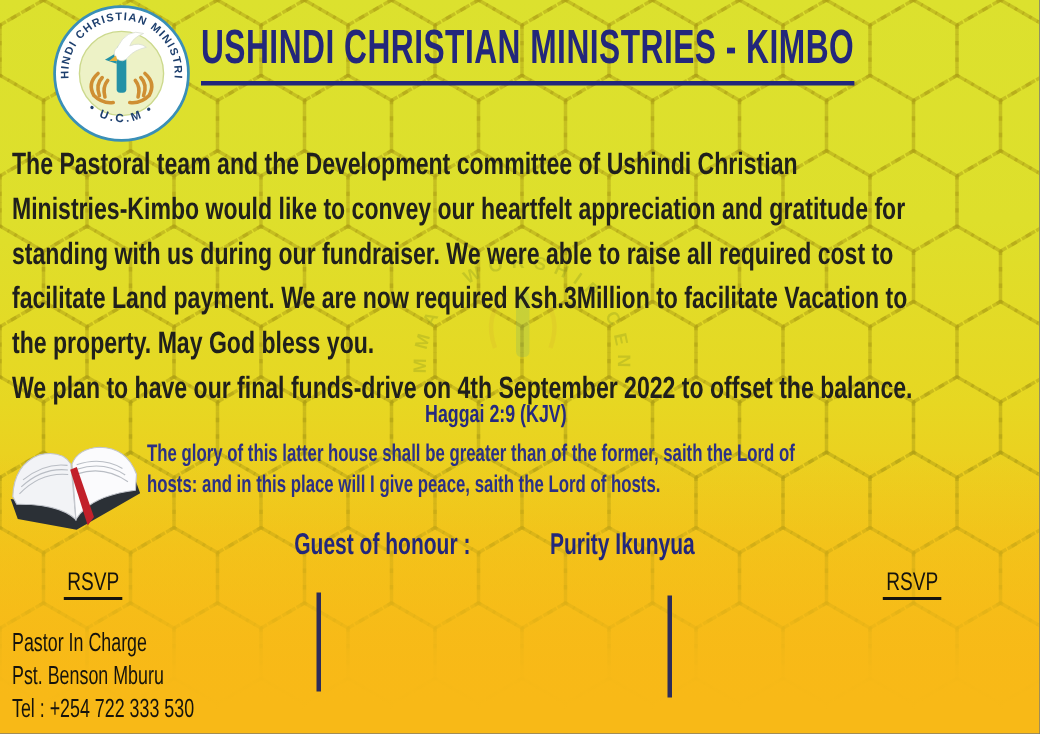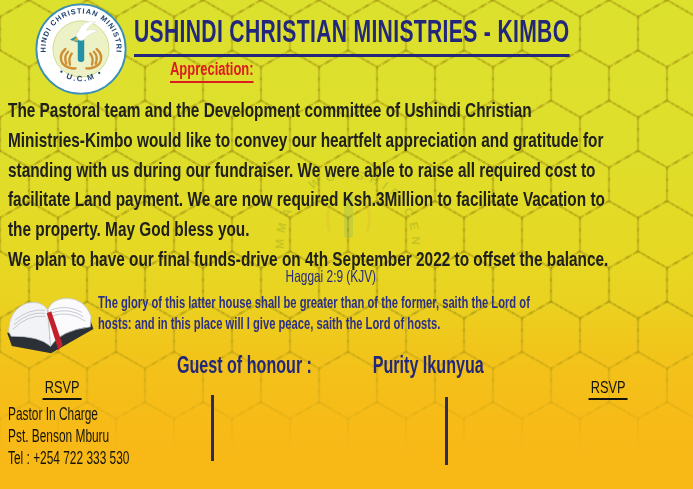--- a/index.html
+++ b/index.html
@@ -18,36 +18,36 @@
   .title-wrap{position:absolute;left:134px;top:13px;}
   .title{font-size:32px;font-weight:bold;color:#23277b;letter-spacing:.5px;
     border-bottom:3.5px solid #23277b;padding-bottom:4px;transform:scaleX(.66);}
   .appr-wrap{position:absolute;left:170px;top:59px;}
   .appr{font-size:18px;font-weight:bold;color:#de1b22;border-bottom:2.5px solid #de1b22;
     padding-bottom:1px;transform:scaleX(.72);}
   
   .bodytext{position:absolute;left:8px;top:95px;color:#20201c;font-weight:bold;font-size:20.5px;}
   .bodytext div{height:29.8px;line-height:29.8px;white-space:nowrap;transform:scaleX(.75);transform-origin:left center;}
   
-  .haggai{position:absolute;left:0;right:32px;top:267px;text-align:center;color:#252a80;font-weight:normal;font-size:16.5px;}
+  .haggai{position:absolute;left:0;right:32px;top:267px;text-align:center;color:#252a80;font-weight:bold;font-size:16.5px;}
   .haggai span{display:inline-block;transform:scaleX(.72);}
   .verse{position:absolute;left:98px;top:292px;color:#2b3086;font-weight:bold;font-size:16px;}
   .verse div{height:21px;line-height:21px;white-space:nowrap;transform:scaleX(.7);transform-origin:left center;}
   .bible{position:absolute;left:0px;top:276px;}
   
-  .guest{position:absolute;left:0;right:38px;top:352px;text-align:center;color:#23277b;font-weight:bold;font-size:23px;}
+  .guest{position:absolute;left:0;right:38px;top:352px;text-align:center;color:#23277b;font-weight:bold;font-size:20px;}
   .guest span{display:inline-block;transform:scaleX(.7);}
   .guest .gname{margin-left:8px;}
   
   .col{position:absolute;color:#15130d;font-weight:normal;}
   .col .rsvp{font-size:17px;border-bottom:2.5px solid #15130d;padding:0 3px 0 3px;display:inline-block;transform:scaleX(.75);}
   .col .line{height:22px;line-height:22px;font-size:17.5px;white-space:nowrap;transform:scaleX(.68);transform-origin:left center;}
   .col-left{left:8px;top:378px;width:210px;}
   .col-left .rsvp{margin-left:28px;}
-  .col-left .lines{margin-top:3px;}
+  .col-left .lines{margin-top:17px;}
   .col-mid{left:258px;top:402px;}
   .col-mid .line{height:24px;line-height:24px;font-size:18px;transform:scaleX(.72);}
   .col-right{left:520px;top:378px;width:170px;}
   .col-right .rsvp{margin-left:62px;}
   .col-right .lines{margin-top:1px;}
   .divider{position:absolute;width:3px;background:#2c2c5a;}
   .div1{left:211px;top:395px;height:66px;}
   .div2{left:445px;top:397px;height:68px;}
   .wm{position:absolute;left:268px;top:132px;opacity:.30;}
 </style>
@@ -279,23 +279,20 @@
       </g>
       <g fill="#ffffff" stroke="#d9ded2" stroke-width=".6">
         <path d="M47,31 Q54,17 66,21 Q58,24 56,30 Q63,27 68,31 Q59,33 55,38 Q51,43 46,39 Q43,34 47,31 Z"></path>
         <path d="M46,37 L41,41 L47,41 Z" fill="#e8b13c" stroke="none"></path>
       </g>
     </svg>
 
     <div class="title-wrap">
       <span class="cnd title">USHINDI CHRISTIAN MINISTRIES - KIMBO</span>
     </div>
-    <div class="appr-wrap">
-      <span class="cnd appr">Appreciation:</span>
-    </div>
 
     <div class="bodytext">
       <div>The Pastoral team and the Development committee of Ushindi Christian</div>
       <div>Ministries-Kimbo would like to convey our heartfelt appreciation and gratitude for</div>
       <div>standing with us during our fundraiser. We were able to raise all required cost to</div>
       <div>facilitate Land payment. We are now required Ksh.3Million to facilitate Vacation to</div>
       <div>the property. May God bless you.</div>
       <div>We plan to have our final funds-drive on 4th September 2022 to offset the balance.</div>
     </div>
 

